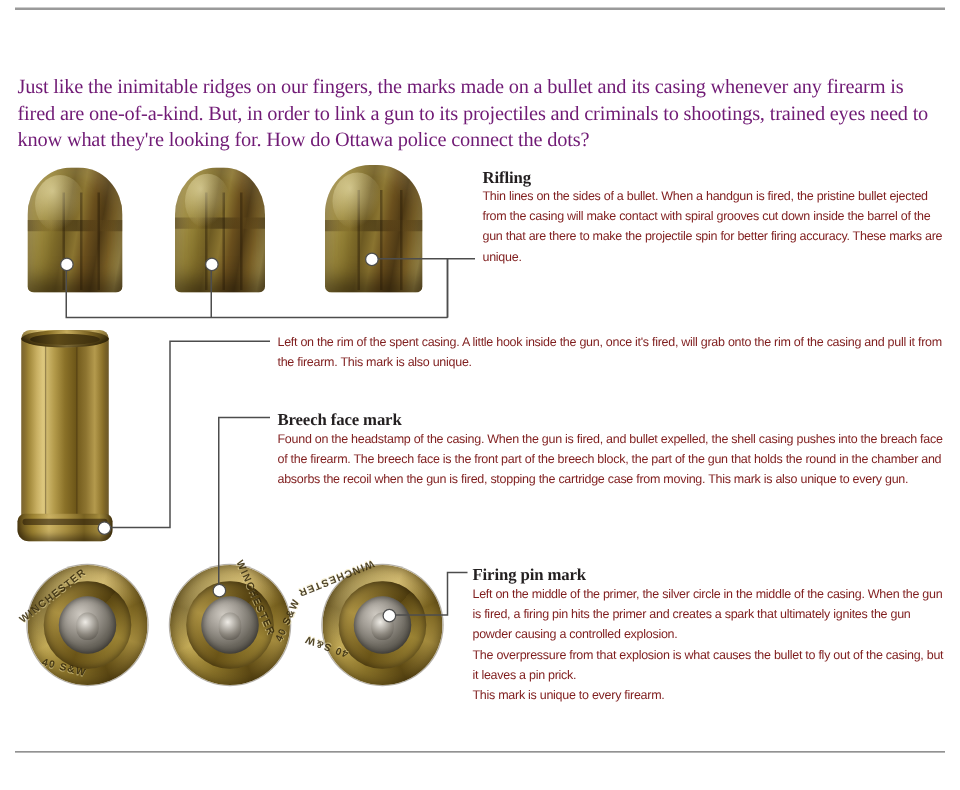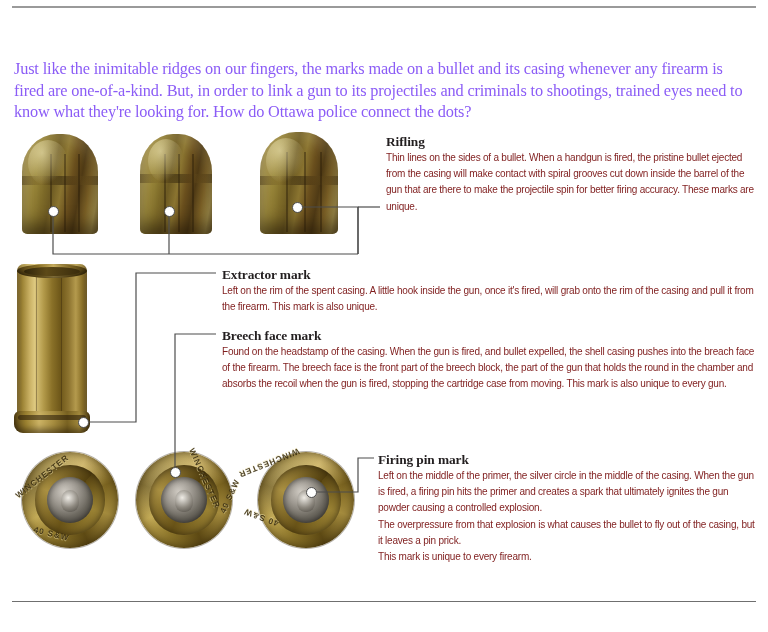--- a/index.html
+++ b/index.html
@@ -46,21 +46,21 @@
     color: #231f20;
     white-space: nowrap;
   }
   .standfirst {
     position: absolute;
     left: 14px; top: 42px;
     width: 740px;
     font-family: "Liberation Serif", serif;
     font-size: 16.3px;
     line-height: 21.5px;
-    color: #8b5cf6;
+    color: #701a75;
     letter-spacing: -0.15px;
   }
 
   
   .callout { position: absolute; }
   .callout .cap {
     font-family: Liberation Serif, serif;
     font-weight: bold;
     font-size: 13.4px;
     line-height: 16px;
@@ -347,21 +347,20 @@
   <div class="marker" style="left:78px; top:417px;"></div>
   <div class="marker" style="left:170px; top:467px;"></div>
   <div class="marker" style="left:306px; top:487px;"></div>
 
   <div class="callout" id="callout-rifling">
     <div class="cap">Rifling</div>
     <div class="body">Thin lines on the sides of a bullet. When a handgun is fired, the pristine bullet ejected from the casing will make contact with spiral grooves cut down inside the barrel of the gun that are there to make the projectile spin for better firing accuracy. These marks are unique.</div>
   </div>
 
   <div class="callout" id="callout-extractor">
-    <div class="cap">Extractor mark</div>
     <div class="body">Left on the rim of the spent casing. A little hook inside the gun, once it's fired, will grab onto the rim of the casing and pull it from the firearm. This mark is also unique.</div>
   </div>
 
   <div class="callout" id="callout-breech">
     <div class="cap">Breech face mark</div>
     <div class="body">Found on the headstamp of the casing. When the gun is fired, and bullet expelled, the shell casing pushes into the breach face of the firearm. The breech face is the front part of the breech block, the part of the gun that holds the round in the chamber and absorbs the recoil when the gun is fired, stopping the cartridge case from moving. This mark is also unique to every gun.</div>
   </div>
 
   <div class="callout" id="callout-firingpin">
     <div class="cap">Firing pin mark</div>

